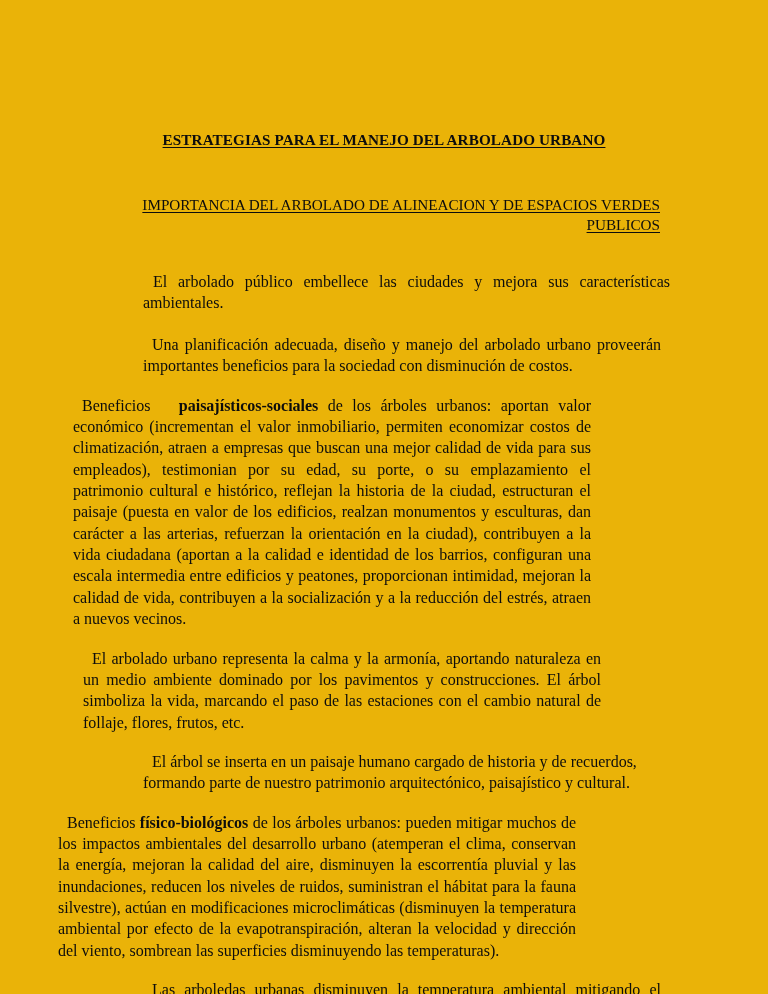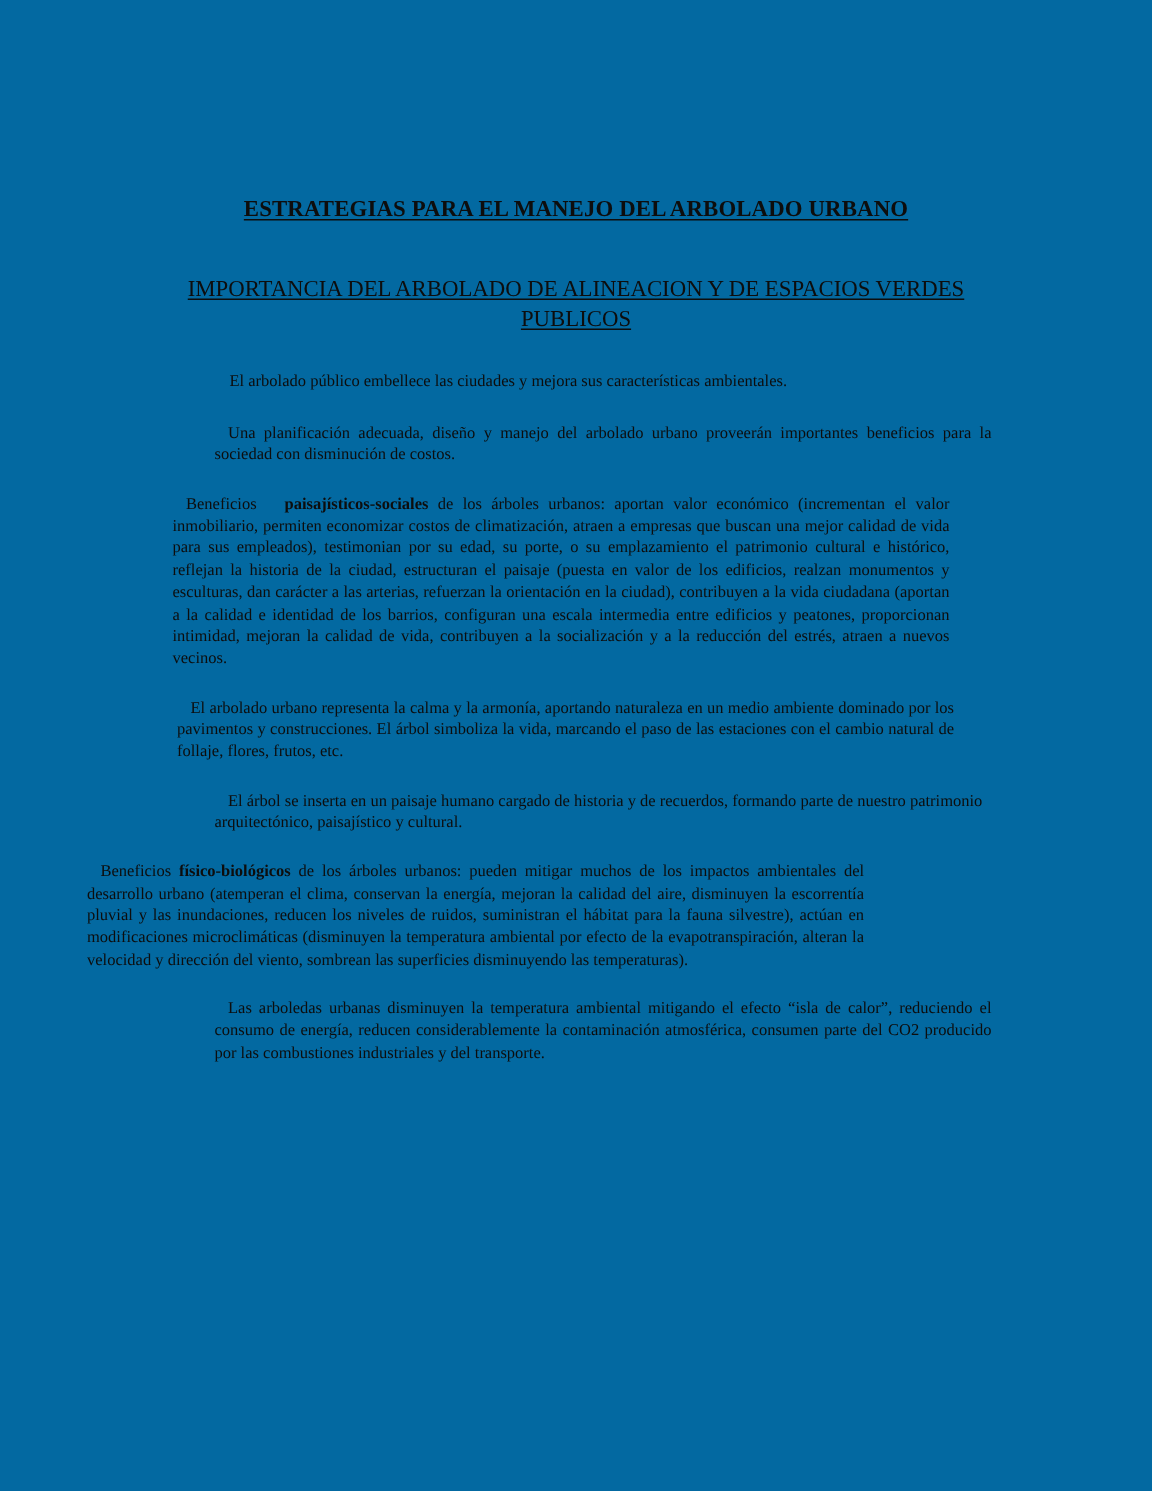--- a/index.html
+++ b/index.html
@@ -13,21 +13,21 @@
     height: 994px;
     overflow: hidden;
     font-family: "Liberation Serif", "DejaVu Serif", serif;
     color: #0d0d0d;
   }
 
   .page {
     position: relative;
     width: 768px;
     height: 994px;
-    background: #0369a1;
+    background: #eab308;
     box-sizing: border-box;
     padding: 0;
   }
 
   .content {
     position: absolute;
     left: 0;
     top: 0;
     width: 768px;
   }
@@ -51,37 +51,37 @@
     margin: 0;
     padding-top: 19px;
     text-align: center;
     font-size: 15.2px;
     font-weight: normal;
     line-height: 1.25;
   }
 
   
   .section-heading {
-    margin: 0;
+    margin: 12px;
     padding-top: 34px;
-    text-align: center;
+    text-align: right;
     font-size: 15.2px;
     font-weight: normal;
     line-height: 1.32;
     padding-left: 96px;
     padding-right: 96px;
   }
   .section-heading .u {
     text-decoration: underline;
     text-underline-offset: 2px;
   }
 
   p.para {
     margin: 0;
-    font-size: 11px;
+    font-size: 16px;
     line-height: 1.335;
     text-align: justify;
     text-justify: inter-word;
   }
 
   p.intro {
     margin-left: 143px;
     width: 527px;
     padding-top: 24px;
     text-indent: 10px;
@@ -99,28 +99,28 @@
   }
 
   p.p1 {
     margin-left: 143px;
     width: 518px;
     padding-top: 20px;
     text-indent: 9px;
   }
 
   p.p2 {
-    margin-left: 115px;
+    margin-left: 73px;
     width: 518px;
     padding-top: 18px;
     text-indent: 9px;
   }
 
   p.p3 {
-    margin-left: 118px;
+    margin-left: 83px;
     width: 518px;
     padding-top: 18px;
     text-indent: 9px;
   }
 
   p.p4 {
     margin-left: 143px;
     width: 547px;
     padding-top: 18px;
     text-indent: 9px;

